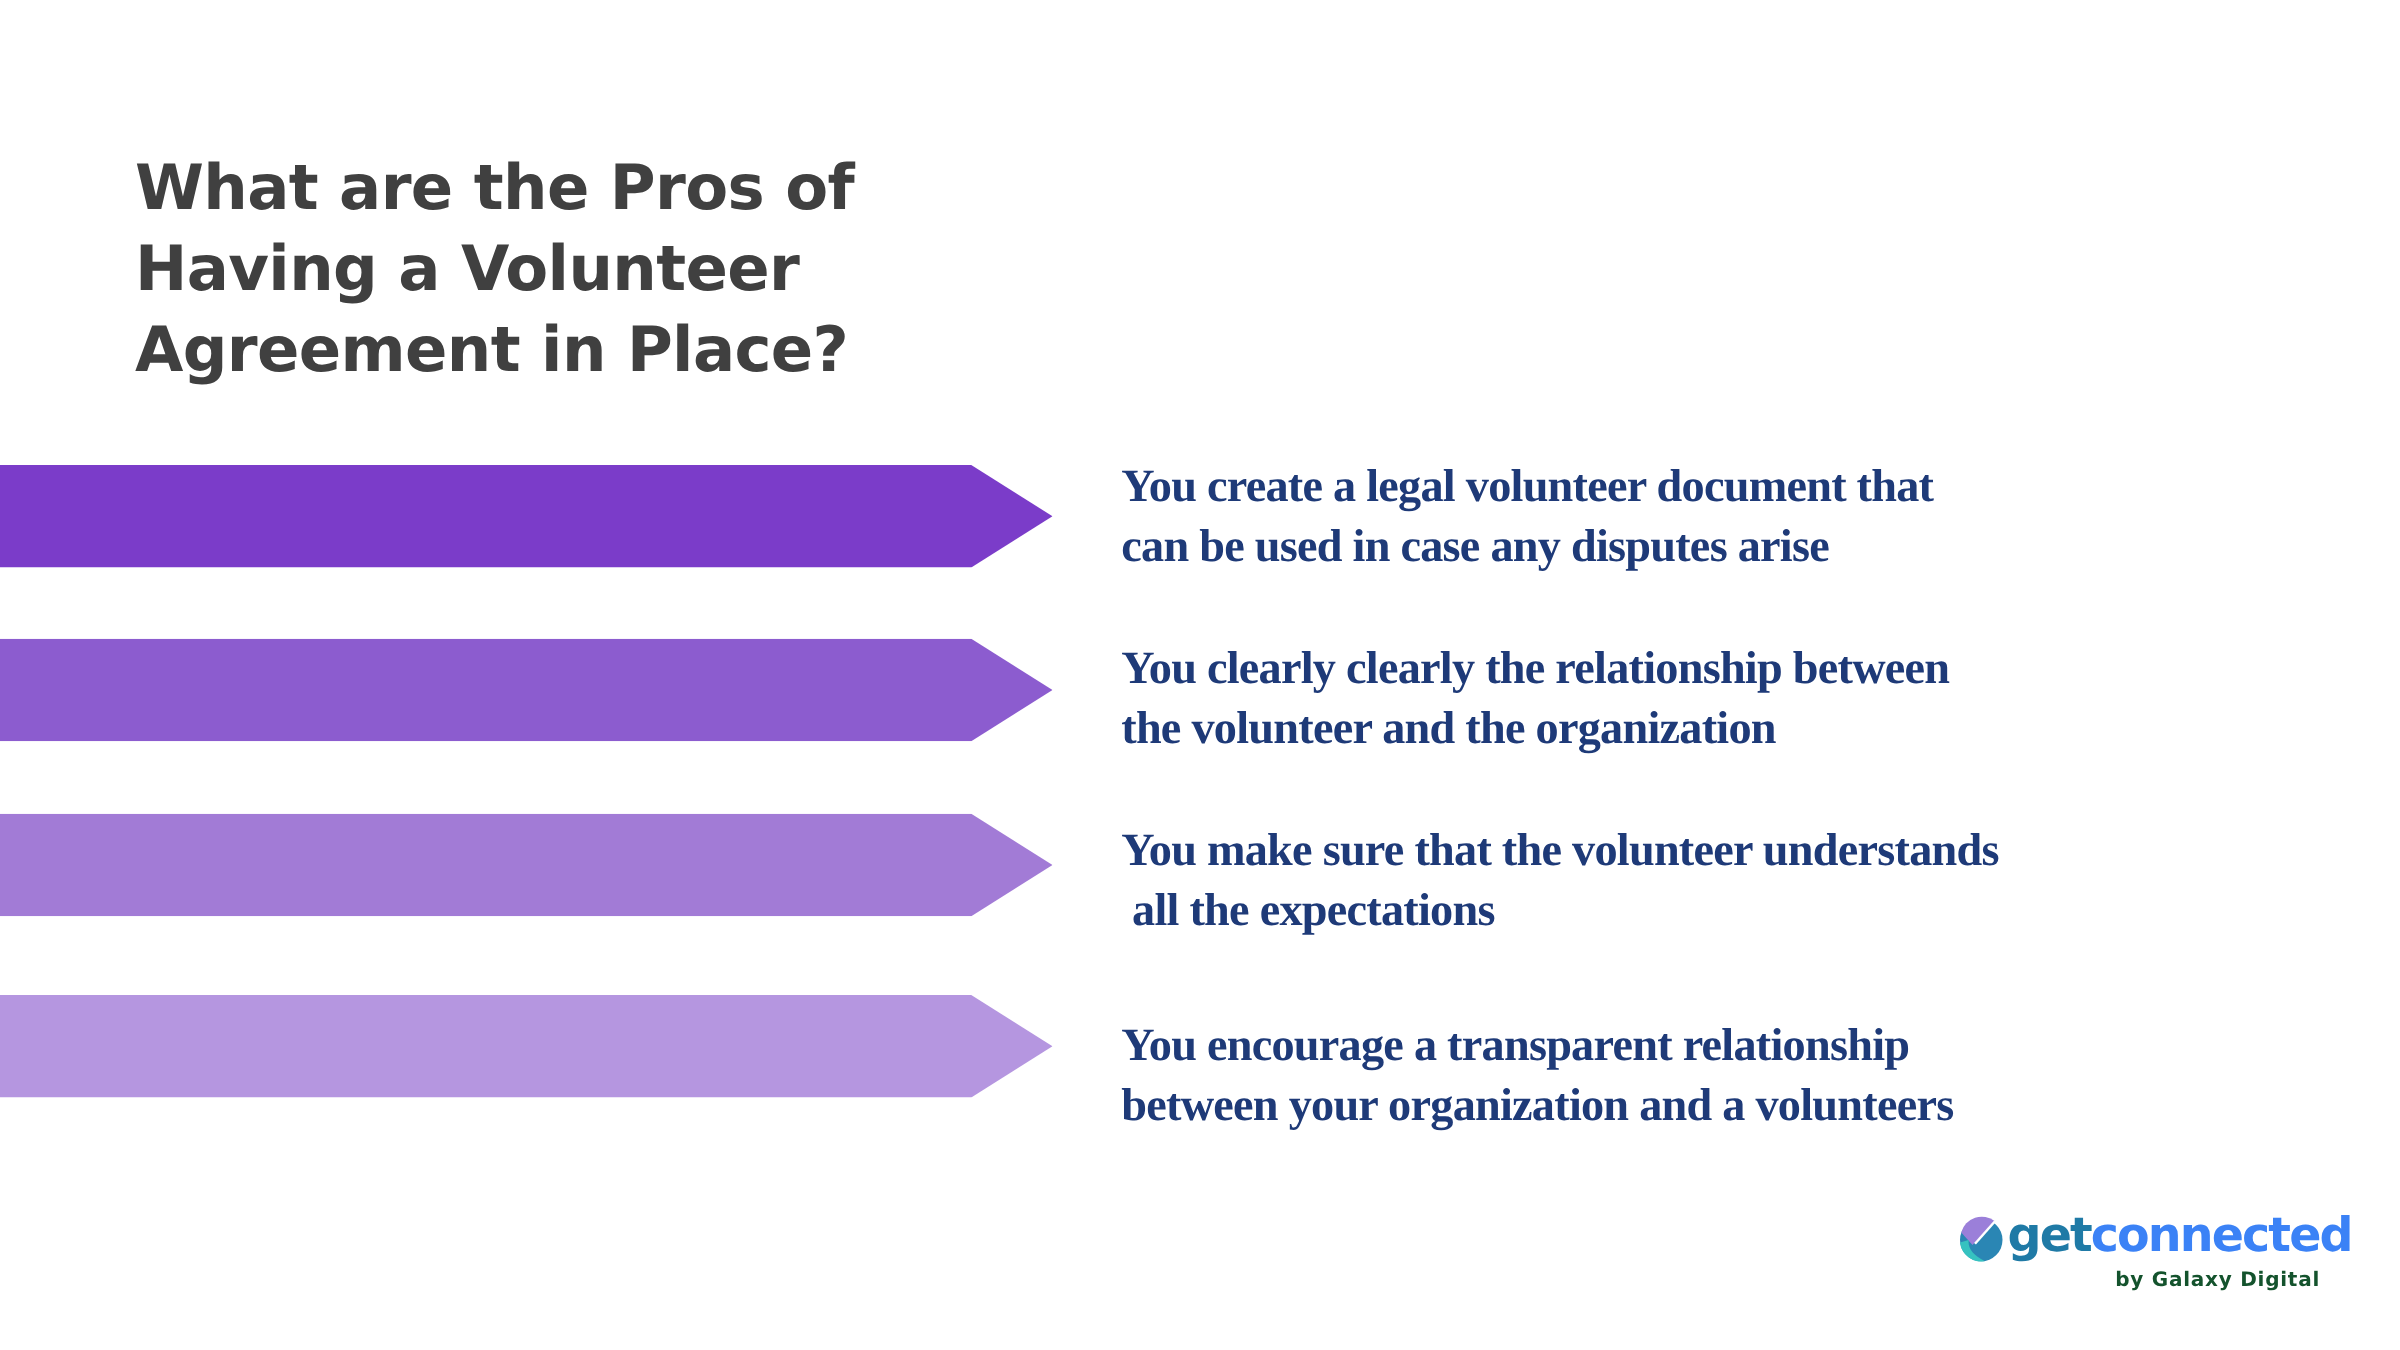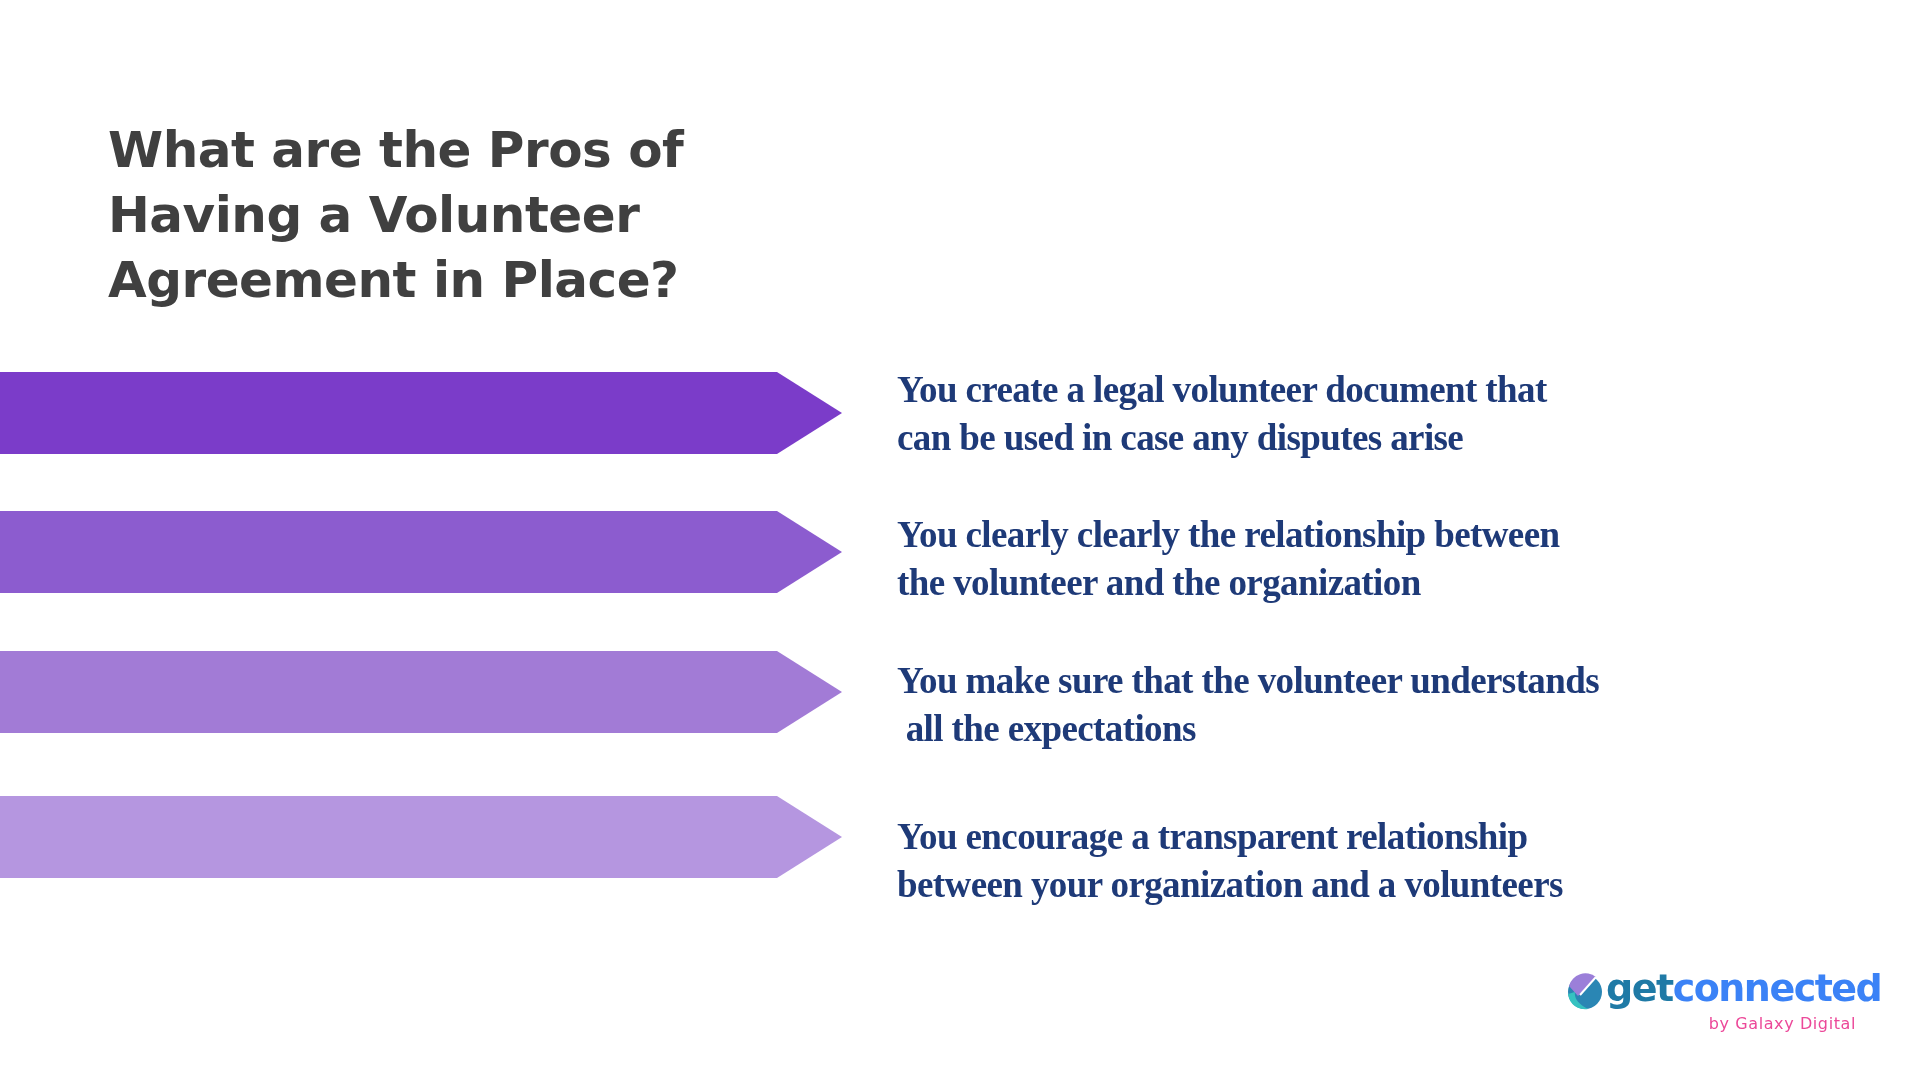--- a/index.html
+++ b/index.html
@@ -25,21 +25,21 @@
     .logo-mark { position: absolute; left: 0; top: 6px; }
     .logo-word {
       position: absolute; left: 40px; top: 0px; white-space: nowrap;
       font-family: "DejaVu Sans", sans-serif; font-weight: bold; font-size: 38px; letter-spacing: -1.5px;
       line-height: 48px;
     }
     .logo-get { color: #1f7aa6; margin-top: 36px; }
     .logo-connected { color: #3b82f6; }
     .logo-by {
       position: absolute; right: 10px; top: 50px; white-space: nowrap;
-      font-family: "DejaVu Sans", sans-serif; font-weight: normal; font-size: 16px; color: #ec4899; letter-spacing: 0.6px;
+      font-family: "DejaVu Sans", sans-serif; font-weight: bold; font-size: 16px; color: #14532d; letter-spacing: 0.6px;
     }
   </style>
 </head>
 <body>
 
 <div class="title">
   <span>What are the Pros of</span>
   <span>Having a Volunteer</span>
   <span>Agreement in Place?</span>
 </div>

